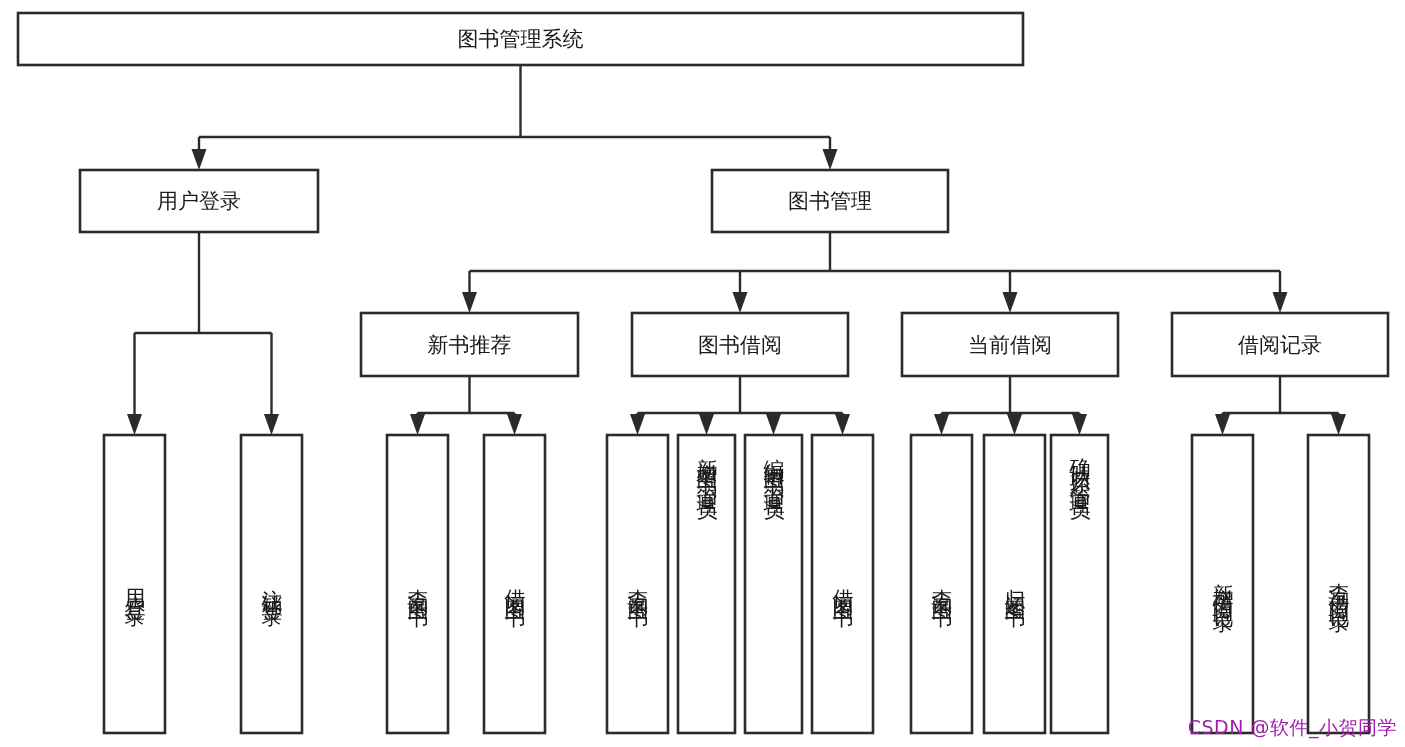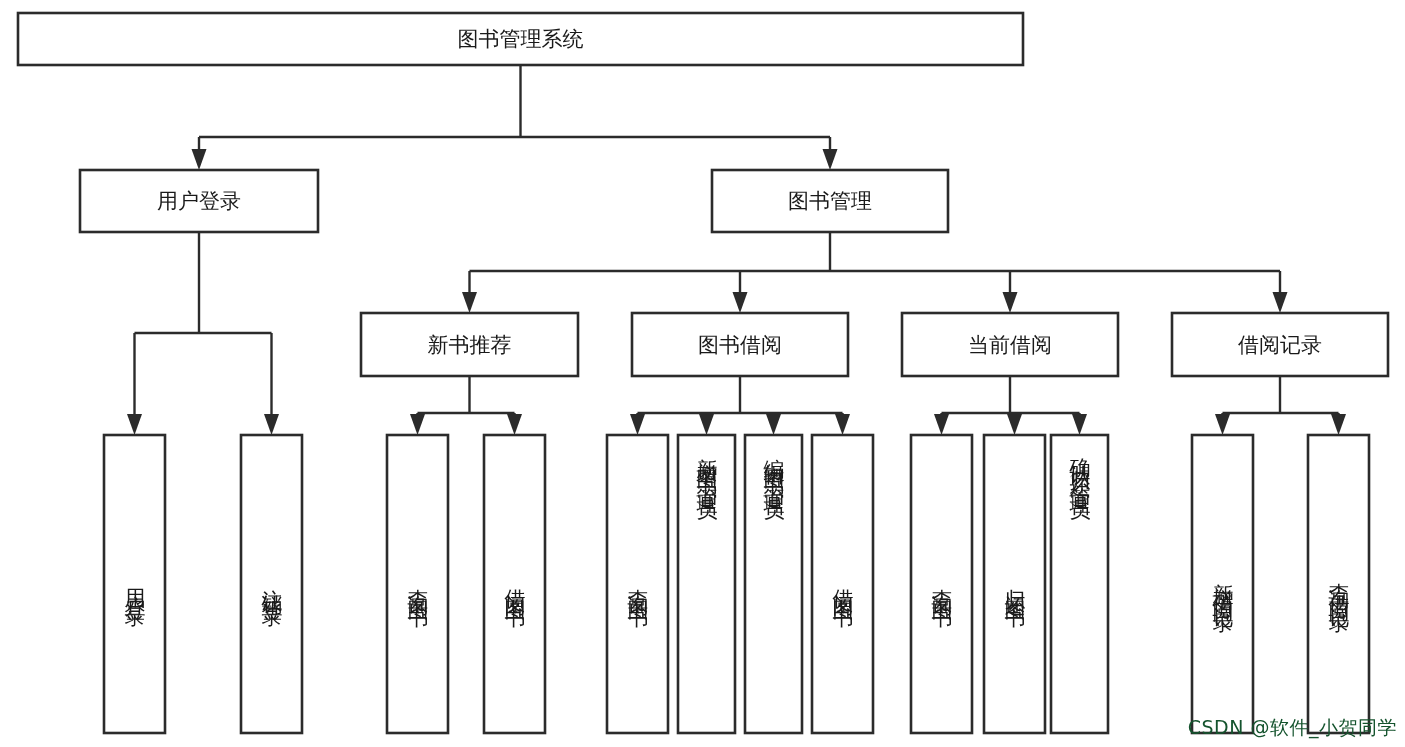--- a/index.html
+++ b/index.html
@@ -68,21 +68,21 @@
     letter-spacing: 6px;
     color: #1a1a1a;
     white-space: nowrap;
   }
   .watermark {
     position: absolute;
     right: 8px;
     bottom: 6px;
     font-family: "DejaVu Sans", "Liberation Sans", sans-serif;
     font-size: 19px;
-    color: #14532d;
+    color: #a21caf;
     letter-spacing: 0.5px;
     white-space: nowrap;
   }
 </style>
 </head>
 <body>
 
 <div id="diagram-root">
 
   <svg id="flow" viewBox="0 0 1405 747">

